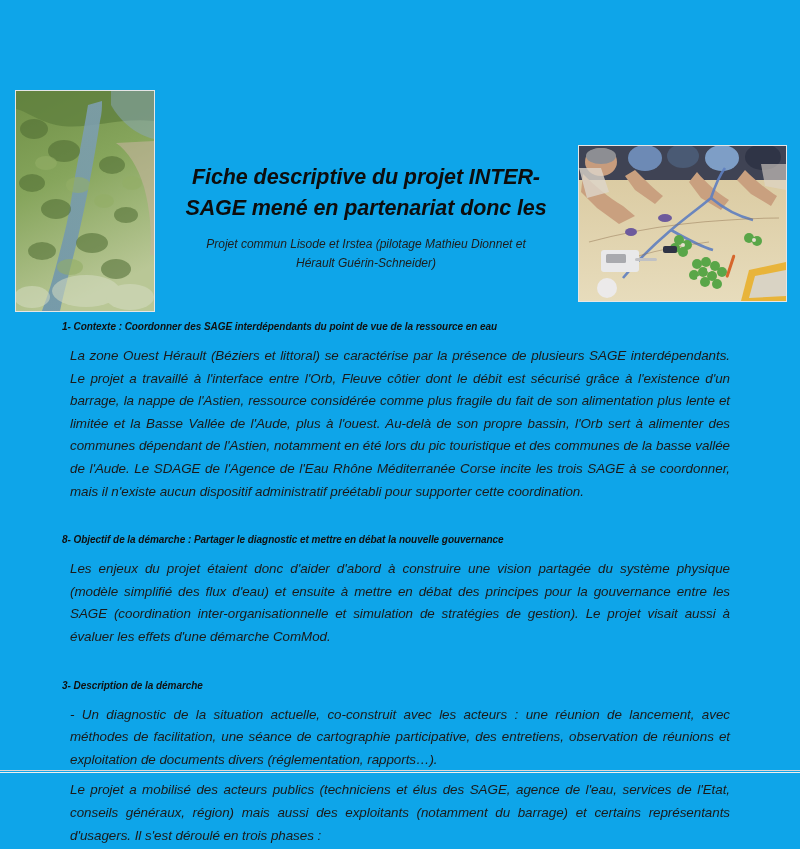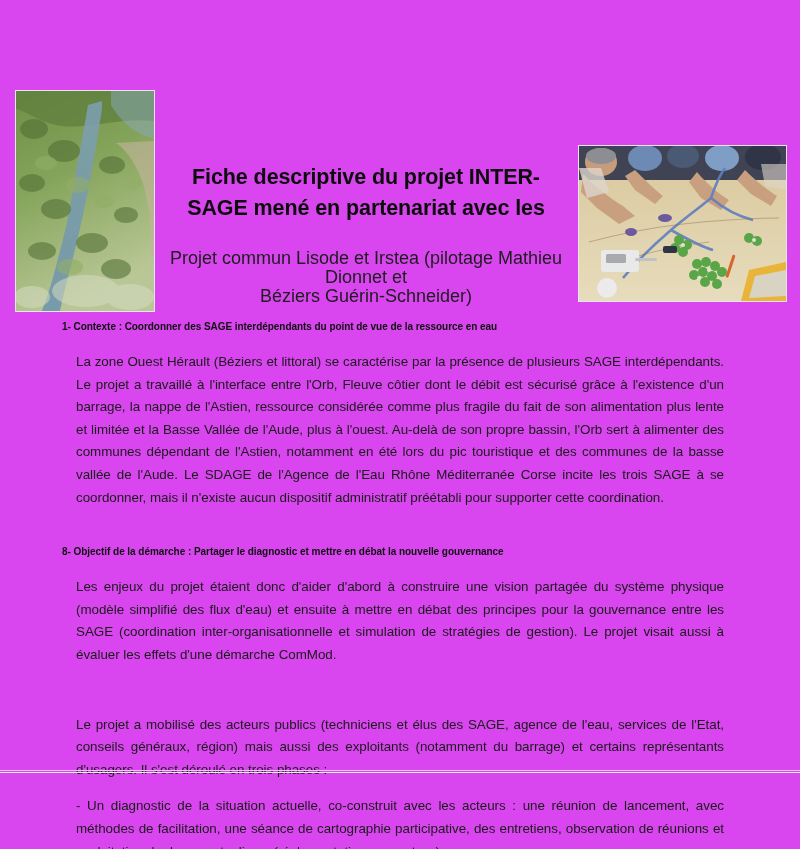--- a/index.html
+++ b/index.html
@@ -15,21 +15,22 @@
     color: #111111;
     overflow: hidden;
   }
 
   .page {
     position: absolute;
     left: 0;
     top: 0;
     width: 800px;
     height: 849px;
-    background: #d946ef;
+    background: #0ea5e9;
+    font-style: italic;
   }
 
   
   .header-band {
     position: absolute;
     left: 0;
     top: 0;
     width: 800px;
     height: 315px;
   }
@@ -67,22 +68,22 @@
   }
   .doc-title {
     font-size: 21.5px;
     font-weight: bold;
     line-height: 31px;
     letter-spacing: -0.1px;
     color: #0d0d0d;
     margin: 0;
   }
   .doc-subtitle {
-    margin: 25px 0 0 0;
-    font-size: 18px;
+    margin: 11px 0 0 0;
+    font-size: 12px;
     line-height: 19px;
     color: #1d1d1d;
     font-weight: normal;
   }
 
   
   .content {
     position: absolute;
     left: 62px;
     top: 317px;
@@ -94,21 +95,21 @@
     font-weight: bold;
     line-height: 20px;
     margin: 0 0 1px 0;
     color: #101010;
     letter-spacing: -0.05px;
   }
 
   .para {
     font-size: 13.4px;
     line-height: 22.6px;
-    margin: 14px;
+    margin: 8px;
     text-align: justify;
     color: #1a1a1a;
     letter-spacing: -0.04px;
   }
 
   .spacer-block { height: 19px; }
 
   .clip-last {
     position: relative;
     max-height: 20px;
@@ -177,22 +178,22 @@
         </g>
         <g fill="#d5dcc2" opacity="0.55">
           <ellipse cx="70" cy="200" rx="34" ry="16"></ellipse>
           <ellipse cx="114" cy="206" rx="24" ry="13"></ellipse>
           <ellipse cx="16" cy="206" rx="18" ry="11"></ellipse>
         </g>
       </svg>
     </div>
 
     <div class="title-block">
-      <h1 class="doc-title"><span>Fiche descriptive du projet INTER-</span><br><span>SAGE mené en partenariat avec les</span><br></h1>
-      <p class="doc-subtitle"><span>Projet commun Lisode et Irstea (pilotage Mathieu Dionnet et</span><br><span>Béziers Guérin-Schneider)</span></p>
+      <h1 class="doc-title"><span>Fiche descriptive du projet INTER-</span><br><span>SAGE mené en partenariat donc les</span><br></h1>
+      <p class="doc-subtitle"><span>Projet commun Lisode et Irstea (pilotage Mathieu Dionnet et</span><br><span>Hérault Guérin-Schneider)</span></p>
     </div>
 
     <div class="photo photo-right">
       <svg viewBox="0 0 207 155" preserveAspectRatio="none" aria-hidden="true">
         <defs>
           <linearGradient id="tableGrad" x1="0" y1="0" x2="0" y2="1">
             <stop offset="0%" stop-color="#d8c79c"></stop>
             <stop offset="100%" stop-color="#e7dcbc"></stop>
           </linearGradient>
         </defs>
@@ -287,21 +288,22 @@
     <h2 class="sec-heading">1- Contexte : Coordonner des SAGE interdépendants du point de vue de la ressource en eau</h2>
     <p class="para">La zone Ouest Hérault (Béziers et littoral) se caractérise par la présence de plusieurs SAGE interdépendants. Le projet a travaillé à l'interface entre l'Orb, Fleuve côtier dont le débit est sécurisé grâce à l'existence d'un barrage, la nappe de l'Astien, ressource considérée comme plus fragile du fait de son alimentation plus lente et limitée et la Basse Vallée de l'Aude, plus à l'ouest. Au-delà de son propre bassin, l'Orb sert à alimenter des communes dépendant de l'Astien, notamment en été lors du pic touristique et des communes de la basse vallée de l'Aude. Le SDAGE de l'Agence de l'Eau Rhône Méditerranée Corse incite les trois SAGE à se coordonner, mais il n'existe aucun dispositif administratif préétabli pour supporter cette coordination.</p>
 
     <div class="spacer-block"></div>
 
     <h2 class="sec-heading">8- Objectif de la démarche : Partager le diagnostic et mettre en débat la nouvelle gouvernance</h2>
     <p class="para">Les enjeux du projet étaient donc d'aider d'abord à construire une vision partagée du système physique (modèle simplifié des flux d'eau) et ensuite à mettre en débat des principes pour la gouvernance entre les SAGE (coordination inter-organisationnelle et simulation de stratégies de gestion). Le projet visait aussi à évaluer les effets d'une démarche ComMod.</p>
 
     <div class="spacer-block"></div>
 
+    <h2 class="sec-heading">3- Description de la démarche</h2>
+    <p class="para">- Un diagnostic de la situation actuelle, co-construit avec les acteurs : une réunion de lancement, avec méthodes de facilitation, une séance de cartographie participative, des entretiens, observation de réunions et exploitation de documents divers (réglementation, rapports…).</p>
     <p class="para">Le projet a mobilisé des acteurs publics (techniciens et élus des SAGE, agence de l'eau, services de l'Etat, conseils généraux, région) mais aussi des exploitants (notamment du barrage) et certains représentants d'usagers. Il s'est déroulé en trois phases :</p>
-    <p class="para">- Un diagnostic de la situation actuelle, co-construit avec les acteurs : une réunion de lancement, avec méthodes de facilitation, une séance de cartographie participative, des entretiens, observation de réunions et exploitation de documents divers (réglementation, rapports…).</p>
 
   </div>
 
   <div class="page-edge"></div>
   <div class="page-edge-2"></div>
 
 </div>
 
 </body></html>

